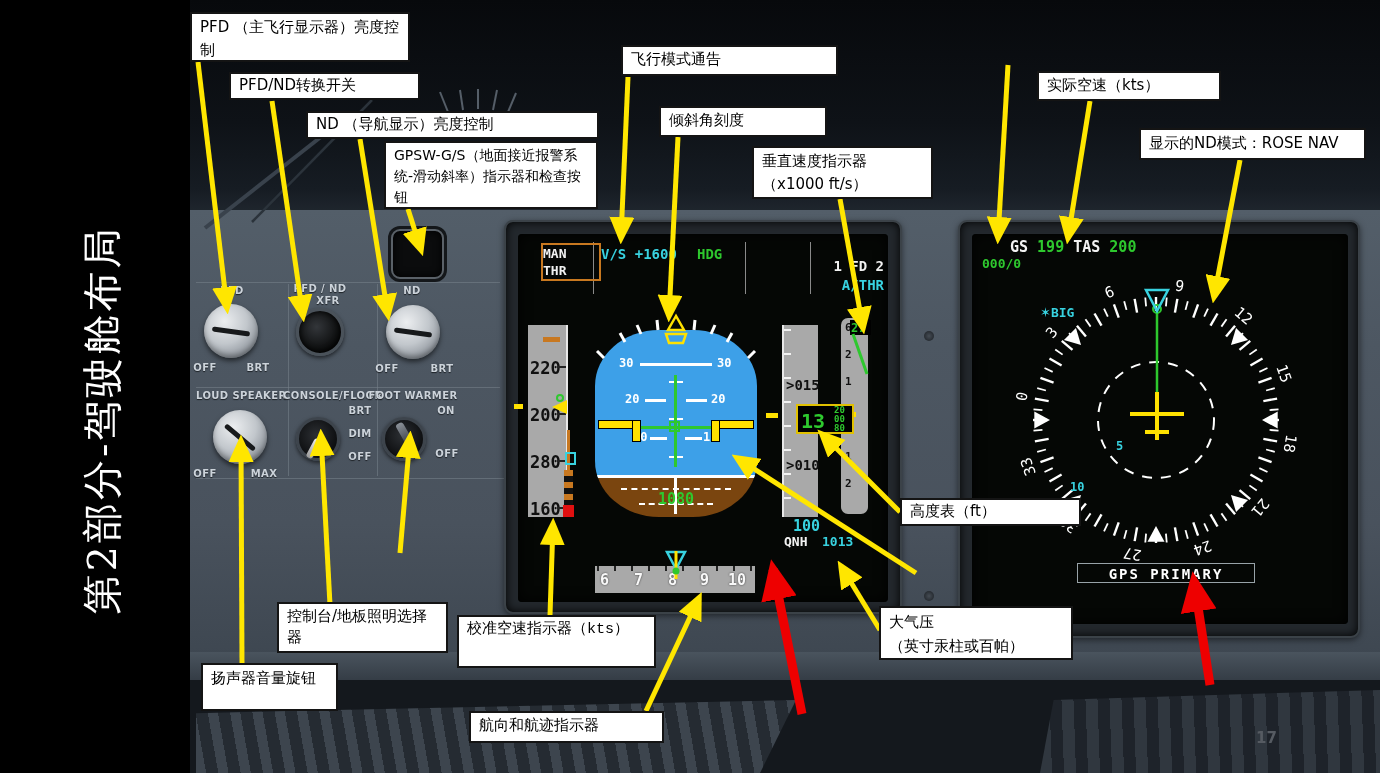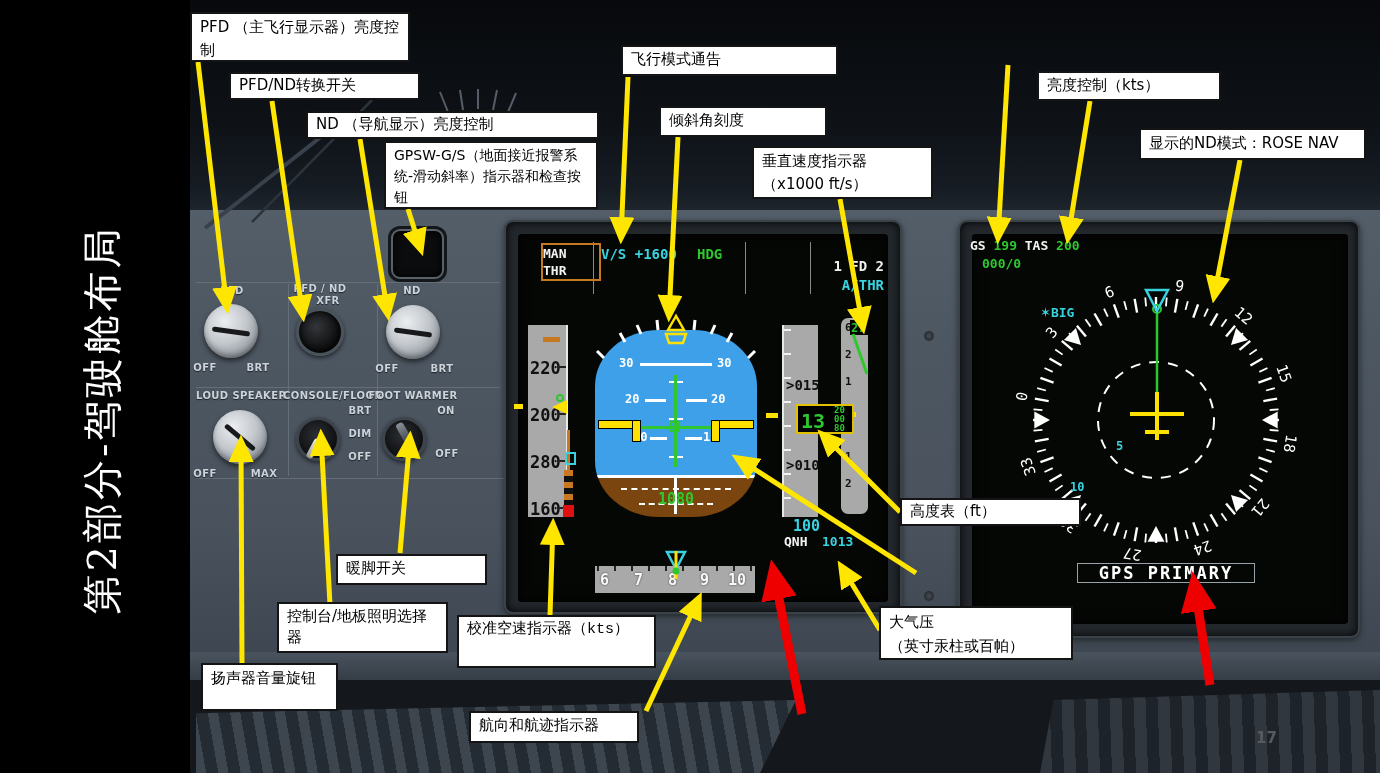--- a/index.html
+++ b/index.html
@@ -231,21 +231,21 @@
   <div class="abs" style="left:597px;top:566px;width:156px;height:5px;background:repeating-linear-gradient(90deg,#222 0 2px,transparent 2px 17px);z-index:23;"></div>
   <div class="abs mono" style="left:600px;top:571px;font-size:15px;color:#f8f8f8;text-shadow:0 0 2px #333;z-index:23;">6</div>
   <div class="abs mono" style="left:634px;top:571px;font-size:15px;color:#f8f8f8;text-shadow:0 0 2px #333;z-index:23;">7</div>
   <div class="abs mono" style="left:668px;top:571px;font-size:15px;color:#f8f8f8;text-shadow:0 0 2px #333;z-index:23;">8</div>
   <div class="abs mono" style="left:700px;top:571px;font-size:15px;color:#f8f8f8;text-shadow:0 0 2px #333;z-index:23;">9</div>
   <div class="abs mono" style="left:728px;top:571px;font-size:15px;color:#f8f8f8;text-shadow:0 0 2px #333;z-index:23;">10</div>
 
   <div class="abs bezel" style="left:958px;top:220px;width:402px;height:418px;"></div>
   <div class="abs screen" style="left:972px;top:234px;width:376px;height:390px;"></div>
 
-  <div class="abs mono" style="left:970px;top:238px;font-size:13px;z-index:23;">
+  <div class="abs mono" style="left:1010px;top:238px;font-size:15px;z-index:23;">
     <span class="t-white">GS</span>
     <span class="t-green">199</span>
     <span class="t-white">TAS</span>
     <span class="t-green">200</span>
   </div>
   <div class="abs mono t-green" style="left:982px;top:256px;font-size:13px;z-index:23;">000/0</div>
 
   <svg id="nd-rose" width="377" height="390" viewBox="0 0 377 390">
     <g id="rose-ticks">
         <line x1="75.65595492166932" y1="167.07234863430457" x2="61.868646379498415" y2="164.64127414696756" stroke="#fff" stroke-width="2.4"></line>
@@ -370,21 +370,21 @@
       </g>
     <circle cx="183" cy="186" r="58" fill="none" stroke="#fff" stroke-width="2" stroke-dasharray="10 9"></circle>
   </svg>
 
   <div class="abs mono t-cyan" style="left:1040px;top:305px;font-size:13px;z-index:23;">
     <span style="font-family:'DejaVu Sans',sans-serif;">✶</span><span>BIG</span>
   </div>
   <div class="abs mono t-cyan" style="left:1116px;top:439px;font-size:12px;z-index:23;">5</div>
   <div class="abs mono t-cyan" style="left:1070px;top:480px;font-size:12px;z-index:23;">10</div>
   <div class="abs" style="left:1077px;top:563px;width:178px;height:20px;border:1.5px solid #98a2a8;z-index:23;text-align:center;">
-    <span class="mono" style="font-size:17px;color:#fff;letter-spacing:2px;line-height:18px;">GPS PRIMARY</span>
+    <span class="mono" style="font-size:14px;color:#fff;letter-spacing:2px;line-height:18px;">GPS PRIMARY</span>
   </div>
 
   <div class="abs" style="left:924px;top:331px;width:10px;height:10px;border-radius:50%;background:radial-gradient(#454c54,#1a1e23);z-index:21;"></div>
   <div class="abs" style="left:924px;top:591px;width:10px;height:10px;border-radius:50%;background:radial-gradient(#454c54,#1a1e23);z-index:21;"></div>
 
   <svg id="deco" width="1380" height="773">
 
     <line x1="205" y1="228" x2="345" y2="118" stroke="#39424c" stroke-width="4"></line>
     <line x1="252" y1="222" x2="372" y2="100" stroke="#2b333b" stroke-width="2.5"></line>
     <g stroke="#555e68" stroke-width="2">
@@ -459,28 +459,27 @@
     </g>
   </svg>
 
   <div class="callout" style="left:190px;top:12px;width:220px;height:50px;">PFD （主飞行显示器）亮度控制</div>
   <div class="callout" style="left:229px;top:72px;width:191px;height:28px;line-height:1.3;">PFD/ND转换开关</div>
   <div class="callout" style="left:306px;top:111px;width:293px;height:28px;line-height:1.3;">ND （导航显示）亮度控制</div>
   <div class="callout" style="left:384px;top:141px;width:214px;height:68px;font-size:14px;">GPSW-G/S（地面接近报警系统-滑动斜率）指示器和检查按钮</div>
   <div class="callout" style="left:621px;top:45px;width:217px;height:31px;line-height:1.4;">飞行模式通告</div>
   <div class="callout" style="left:659px;top:106px;width:168px;height:31px;line-height:1.4;">倾斜角刻度</div>
   <div class="callout" style="left:752px;top:146px;width:181px;height:53px;">垂直速度指示器（x1000 ft/s）</div>
-  <div class="callout" style="left:1037px;top:71px;width:184px;height:30px;line-height:1.4;">亮度控制（kts）</div>
+  <div class="callout" style="left:1037px;top:71px;width:184px;height:30px;line-height:1.4;">实际空速（kts）</div>
   <div class="callout" style="left:900px;top:498px;width:181px;height:28px;line-height:1.3;">高度表（ft）</div>
   <div class="callout" style="left:1139px;top:128px;width:227px;height:32px;line-height:1.5;">显示的ND模式：ROSE NAV</div>
   <div class="callout" style="left:879px;top:606px;width:194px;height:54px;line-height:1.6;">
     <span style="display:block;">大气压</span>
     <span style="display:block;">（英寸汞柱或百帕）</span>
   </div>
-  <div class="callout" style="left:336px;top:554px;width:151px;height:31px;line-height:1.4;">暖脚开关</div>
   <div class="callout" style="left:277px;top:602px;width:171px;height:51px;line-height:1.4;">控制台/地板照明选择器</div>
   <div class="callout" style="left:201px;top:663px;width:137px;height:48px;">扬声器音量旋钮</div>
   <div class="callout" style="left:457px;top:615px;width:199px;height:53px;font-family:Liberation Mono, monospace;">校准空速指示器（kts）</div>
-  <div class="callout" style="left:469px;top:711px;width:170px;height:32px;line-height:1.4;">航向和航迹指示器</div>
+  <div class="callout" style="left:469px;top:711px;width:195px;height:32px;line-height:1.4;">航向和航迹指示器</div>
 
   <div class="abs" style="left:1256px;top:729px;color:#565b62;font-size:15px;font-weight:bold;z-index:40;">17</div>
 
 </div>
 
 </body></html>

